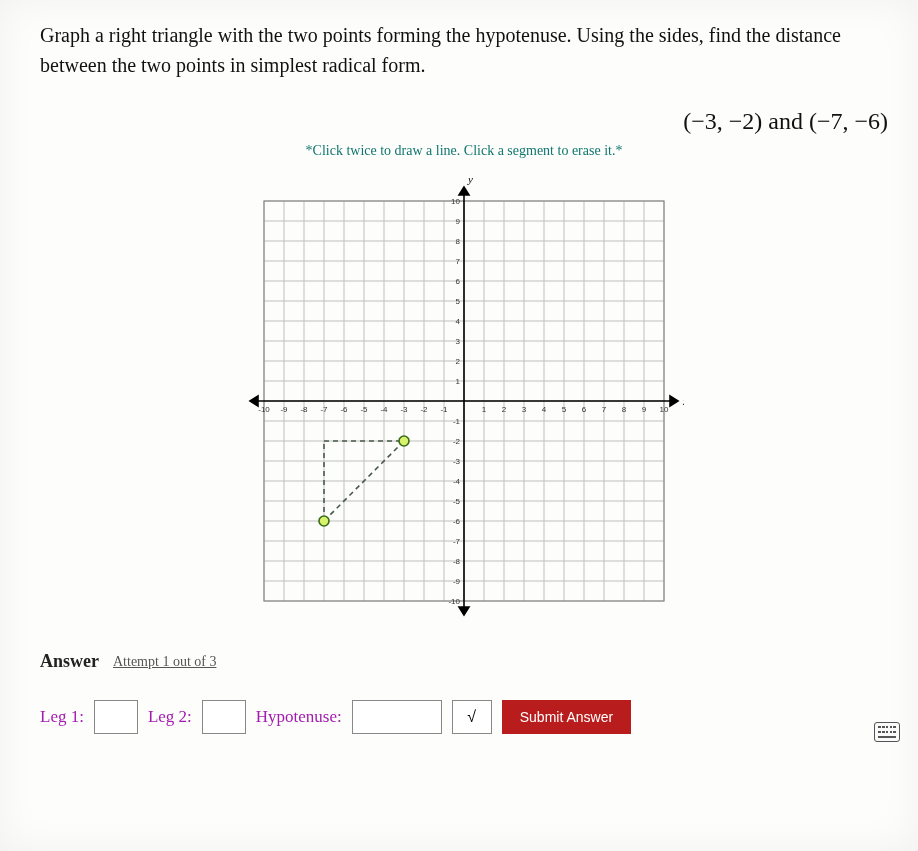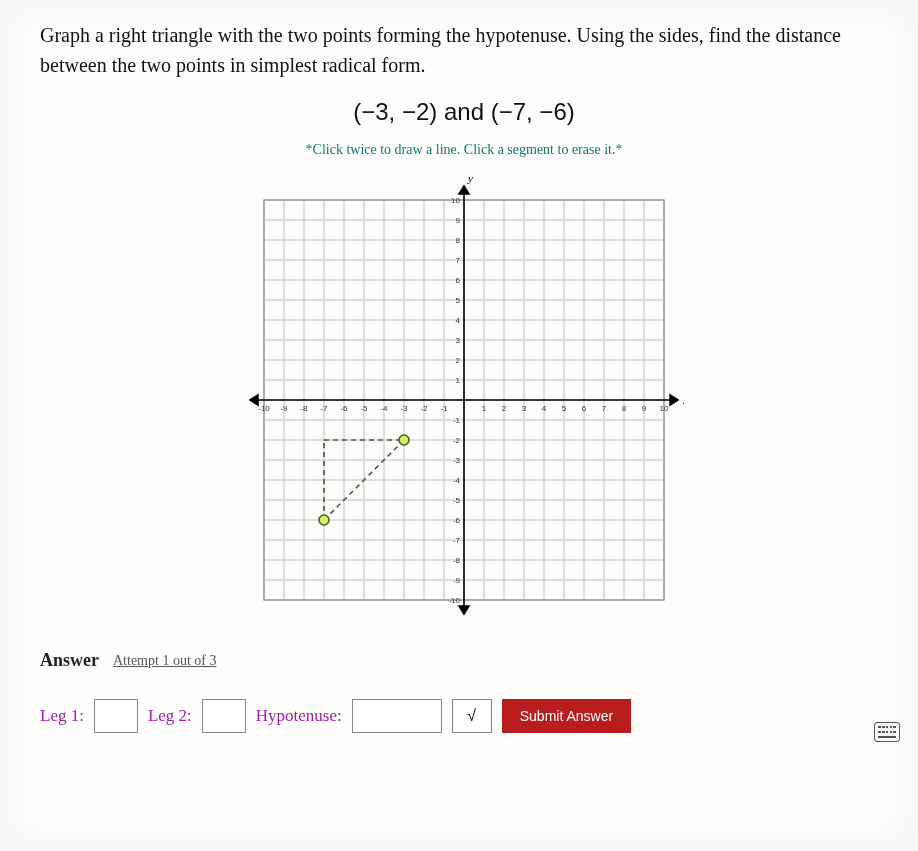--- a/index.html
+++ b/index.html
@@ -16,28 +16,28 @@
     width: 918px;
     height: 851px;
     padding: 20px 30px 0 40px;
     position: relative;
     box-shadow: inset 0 0 40px rgba(0,0,0,0.05);
   }
   .prompt {
     font-size: 20px;
     line-height: 1.5;
     color: #111;
-    margin-bottom: 18px;
+    margin-bottom: 28px;
   }
   .points {
-    text-align: center;
+    text-align: right;
     font-size: 24px;
     color: #111;
-    margin-bottom: 16px;
-    font-family: Liberation Sans, sans-serif;
+    margin-bottom: 8px;
+    font-family: Liberation Serif, serif;
   }
   .instruction {
     text-align: center;
     font-size: 14px;
     color: #0f766e;
     font-family: Liberation Serif, serif;
     margin-bottom: 12px;
   }
   .graph-wrap {
     display: flex;

